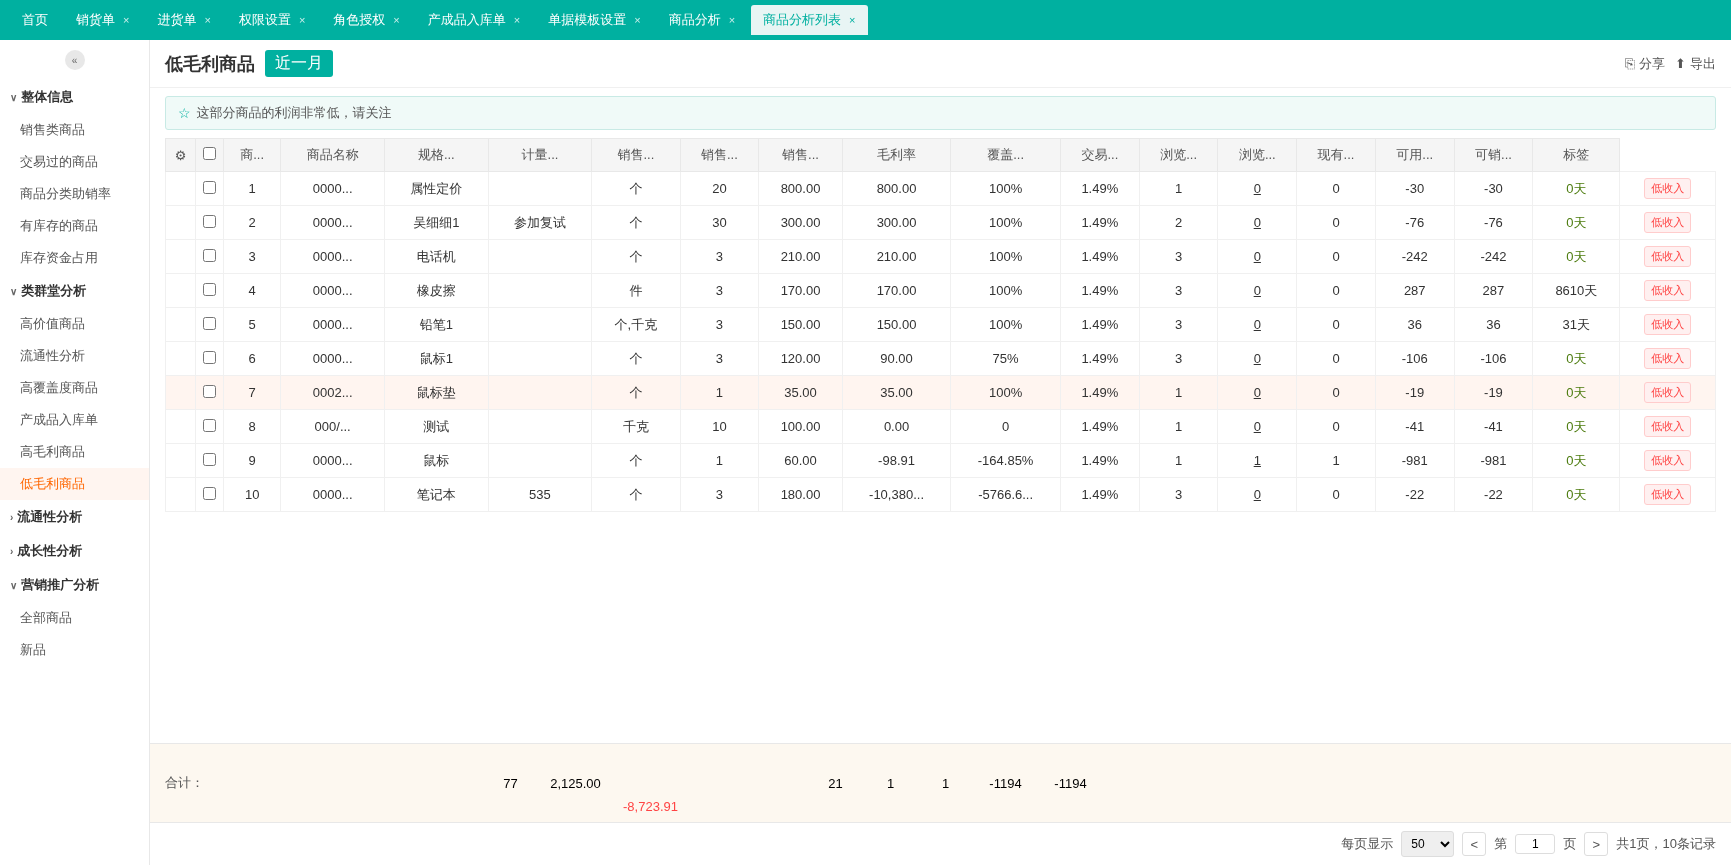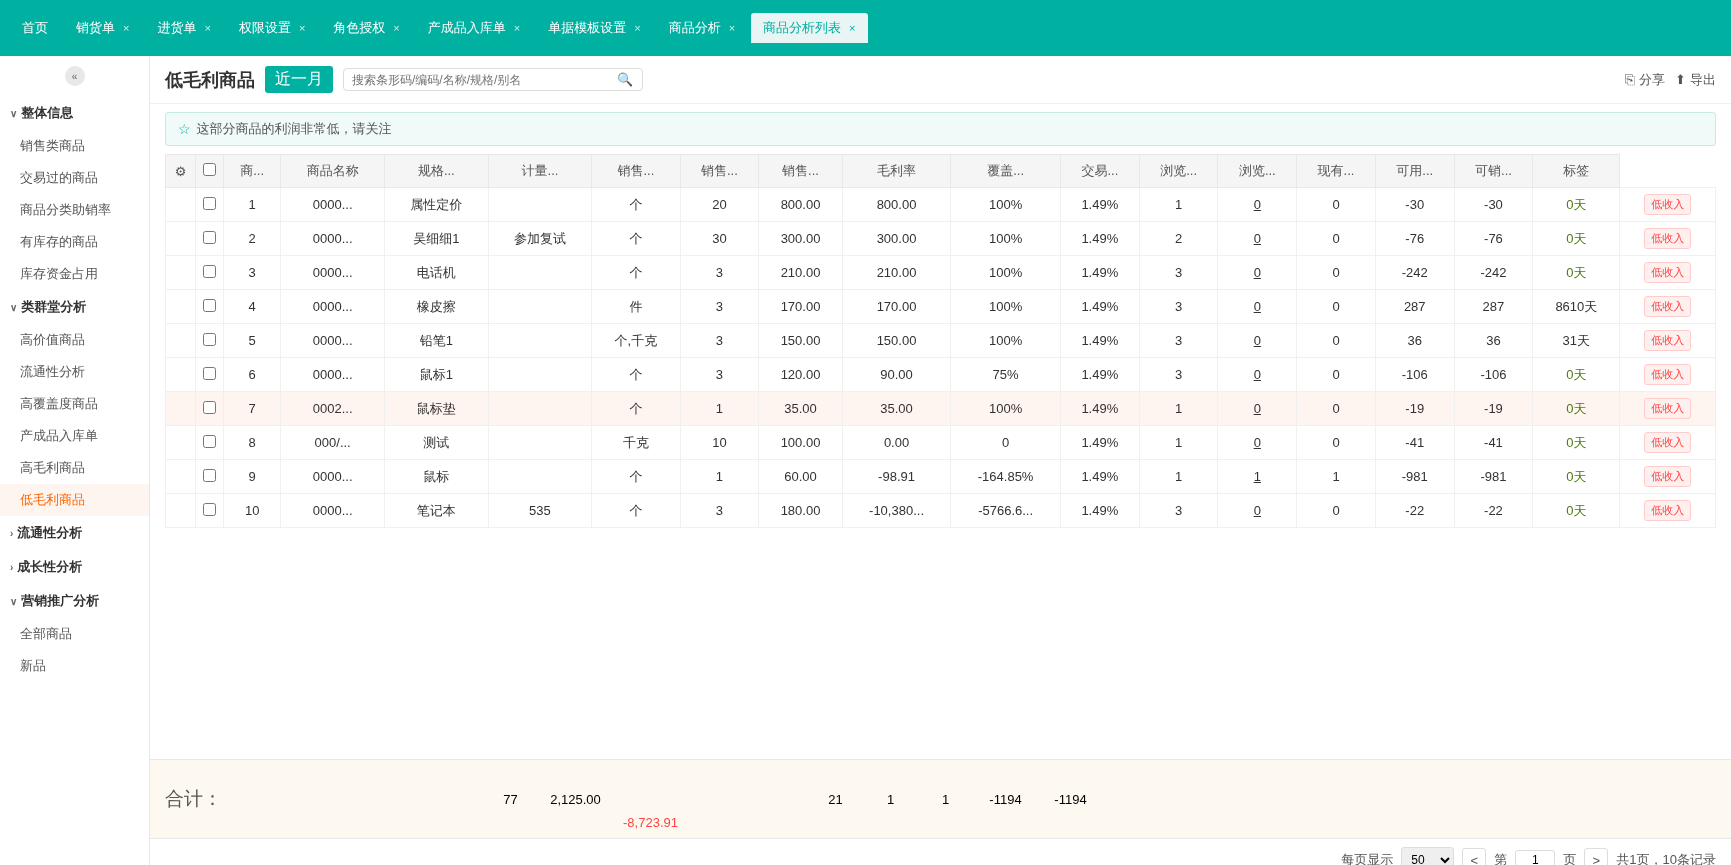--- a/index.html
+++ b/index.html
@@ -3,21 +3,21 @@
   <meta charset="utf-8">
   <style>
     * { box-sizing: border-box; margin: 0; padding: 0; font-family: 'Microsoft YaHei', Arial, sans-serif; font-size: 13px; }
     body { background: #f5f5f5; overflow: hidden; }
 
     
     .top-nav {
       background: #00b0a0;
       display: flex;
       align-items: center;
-      height: 56px;
+      height: 40px;
       padding: 0 10px;
       gap: 4px;
     }
     .nav-item {
       color: #fff;
       padding: 6px 12px;
       cursor: pointer;
       border-radius: 3px;
       white-space: nowrap;
       display: flex;
@@ -196,21 +196,21 @@
 
     
     .total-bar {
       background: #fdf8f0;
       border-top: 1px solid #e8e8e8;
       padding: 8px 15px;
       display: flex;
       align-items: center;
       gap: 0;
     }
-    .total-label { color: #555; margin-right: 10px; font-size: 19px; min-width: 60px; }
+    .total-label { color: #555; margin-right: 10px; font-size: 13px; min-width: 60px; }
 
     
     .pagination-bar {
       background: #fff;
       border-top: 1px solid #e8e8e8;
       padding: 8px 15px;
       display: flex;
       align-items: center;
       justify-content: flex-end;
       gap: 8px;
@@ -357,24 +357,20 @@
     <div class="sidebar-item">
       <span>新品</span>
     </div>
   </div>
 
   <div class="content-area">
 
     <div class="content-header">
       <span class="page-title">低毛利商品</span>
       <button class="period-btn">近一月</button>
-      <div class="search-box">
-        <input type="text" placeholder="搜索条形码/编码/名称/规格/别名" style="">
-        <span style="color:#aaa; cursor:pointer;">🔍</span>
-      </div>
       <div class="header-actions">
         <div class="action-btn">
           <span>⎘</span>
           <span>分享</span>
         </div>
         <div class="action-btn">
           <span>⬆</span>
           <span>导出</span>
         </div>
       </div>

